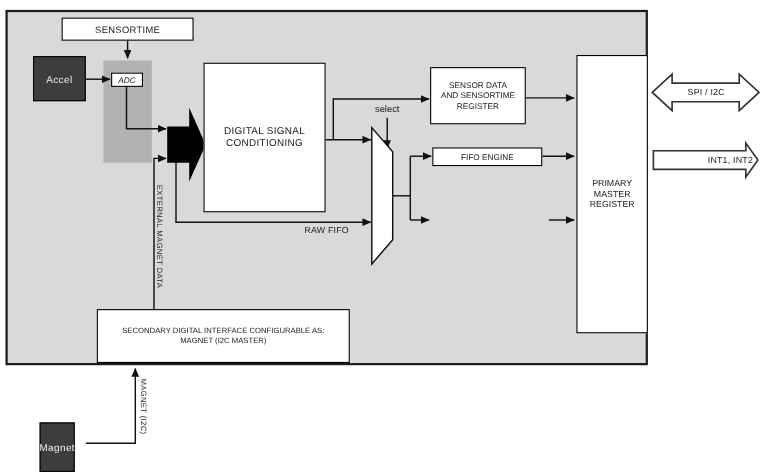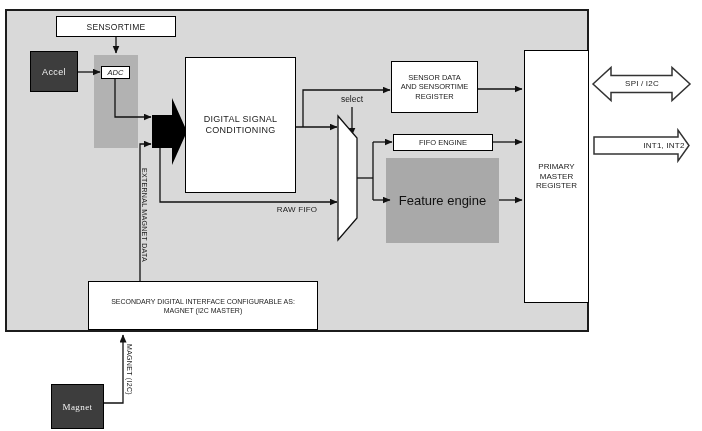--- a/index.html
+++ b/index.html
@@ -20,23 +20,20 @@
   svg{position:absolute;left:0;top:0;}
   .ctr{text-align:center;}
 </style>
 </head>
 <body>
 
 <div class="stage">
 
   <div class="abs main-box" style="left:5px;top:9px;width:584px;height:323px;"></div>
   <div class="abs shade" style="left:94px;top:55px;width:44px;height:93px;"></div>
-  <div class="abs feature" style="left:386px;top:158px;width:113px;height:85px;">
-    <span>Feature engine</span>
-  </div>
 
   <svg width="702" height="431" viewBox="0 0 702 431">
     <defs>
       <marker id="ah" markerWidth="9" markerHeight="8" refX="7.5" refY="3.5" orient="auto" markerUnits="userSpaceOnUse">
         <path d="M0,0 L8,3.5 L0,7 z" fill="#111"></path>
       </marker>
     </defs>
     <g stroke="#111" stroke-width="1.3" fill="none">
       <line x1="116" y1="37" x2="116" y2="53" marker-end="url(#ah)"></line>
       <line x1="78" y1="72" x2="100" y2="72" marker-end="url(#ah)"></line>
@@ -92,21 +89,21 @@
     <div>PRIMARY</div>
     <div>MASTER</div>
     <div>REGISTER</div>
   </div>
 
   <div class="abs wbox" style="left:88px;top:281px;width:230px;height:49px;font-size:7px;line-height:9px;">
     <div>SECONDARY DIGITAL INTERFACE CONFIGURABLE AS:</div>
     <div>MAGNET (I2C MASTER)</div>
   </div>
 
-  <div class="abs dark" style="left:51px;top:384px;width:53px;height:45px;font-family:Liberation Serif, serif;">
+  <div class="abs dark" style="left:36px;top:384px;width:32px;height:45px;">
     <span>Magnet</span>
   </div>
 
   <div class="abs ctr" style="left:330px;top:94px;width:44px;font-size:8.5px;">select</div>
 
   <div class="abs ctr lbl" style="left:272px;top:205px;width:50px;">RAW FIFO</div>
 
   <div class="abs vtext" style="left:141px;top:168px;">EXTERNAL MAGNET DATA</div>
 
   <div class="abs vtext" style="left:126px;top:344px;">MAGNET (I2C)</div>

